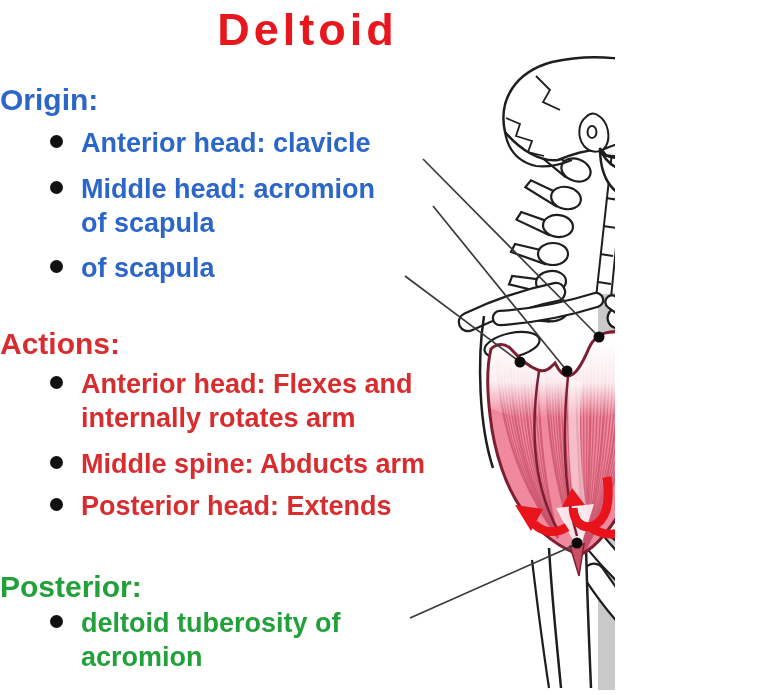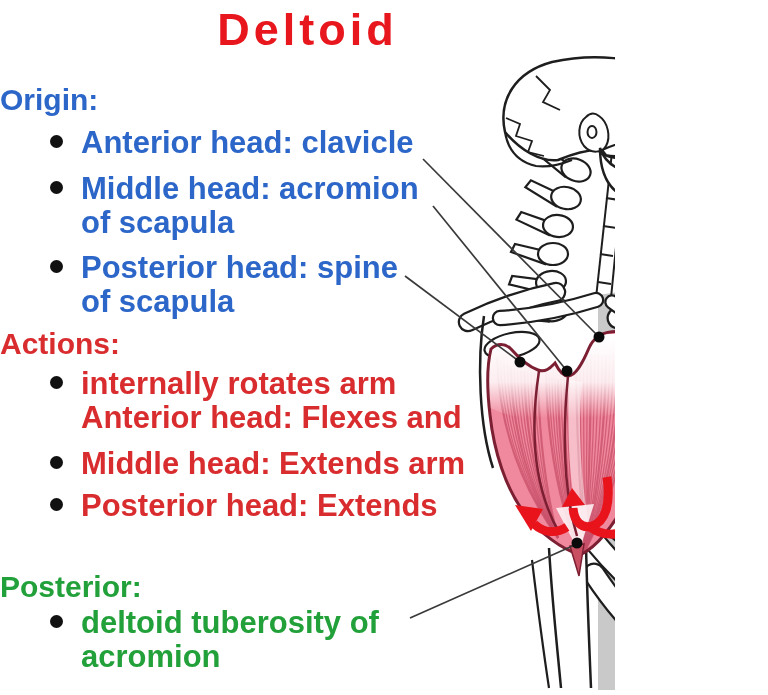--- a/index.html
+++ b/index.html
@@ -7,21 +7,21 @@
         font-family:"Liberation Sans",sans-serif;}
   svg.fig{position:absolute;left:0;top:0;width:768px;height:695px;}
   .title{position:absolute;left:0;top:4px;width:100%;text-align:center;
          font-size:45px;font-weight:700;letter-spacing:4px;color:var(--title_red,#e8161d);}
   .sec-heading{position:absolute;left:0;font-size:30px;font-weight:700;line-height:1;}
   .origin  .sec-heading, .txt-origin{color:var(--origin_blue,#2b66c8);}
   .actions .sec-heading, .txt-actions{color:var(--actions_red,#d92c2e);}
   .insertion .sec-heading, .txt-insertion{color:var(--insertion_green,#22a03a);}
   .item{position:absolute;left:50px;display:flex;align-items:flex-start;}
   .dot{width:13px;height:13px;border-radius:50%;background:#111;margin-top:9px;flex:none;}
-  .lines{margin-left:18px;font-size:31px;font-weight:700;line-height:34px;white-space:nowrap;}
+  .lines{margin-left:18px;font-size:27px;font-weight:700;line-height:34px;white-space:nowrap;}
 </style>
 </head>
 <body>
 
 <div class="page">
 
   <svg class="fig" viewBox="0 0 768 695">
     <defs>
       <linearGradient id="tg" gradientUnits="userSpaceOnUse" x1="0" y1="338" x2="0" y2="418">
         <stop offset="0" stop-color="#ffffff"></stop>
@@ -244,39 +244,38 @@
     <div class="item" style="top:172px">
       <span class="dot"></span>
       <div class="lines txt-origin">
         <div>Middle head: acromion</div>
         <div>of scapula</div>
       </div>
     </div>
     <div class="item" style="top:251px">
       <span class="dot"></span>
       <div class="lines txt-origin">
-        <div>Posterior head: spine</div>
         <div>of scapula</div>
       </div>
     </div>
   </div>
 
   <div class="actions">
     <div class="sec-heading" style="top:329px">Actions:</div>
     <div class="item" style="top:367px">
       <span class="dot"></span>
       <div class="lines txt-actions">
+        <div>Anterior head: Flexes and</div>
         <div>internally rotates arm</div>
-        <div>Anterior head: Flexes and</div>
       </div>
     </div>
     <div class="item" style="top:447px">
       <span class="dot"></span>
       <div class="lines txt-actions">
-        <div>Middle head: Extends arm</div>
+        <div>Middle spine: Abducts arm</div>
       </div>
     </div>
     <div class="item" style="top:489px">
       <span class="dot"></span>
       <div class="lines txt-actions">
         <div>Posterior head: Extends</div>
       </div>
     </div>
   </div>
 

